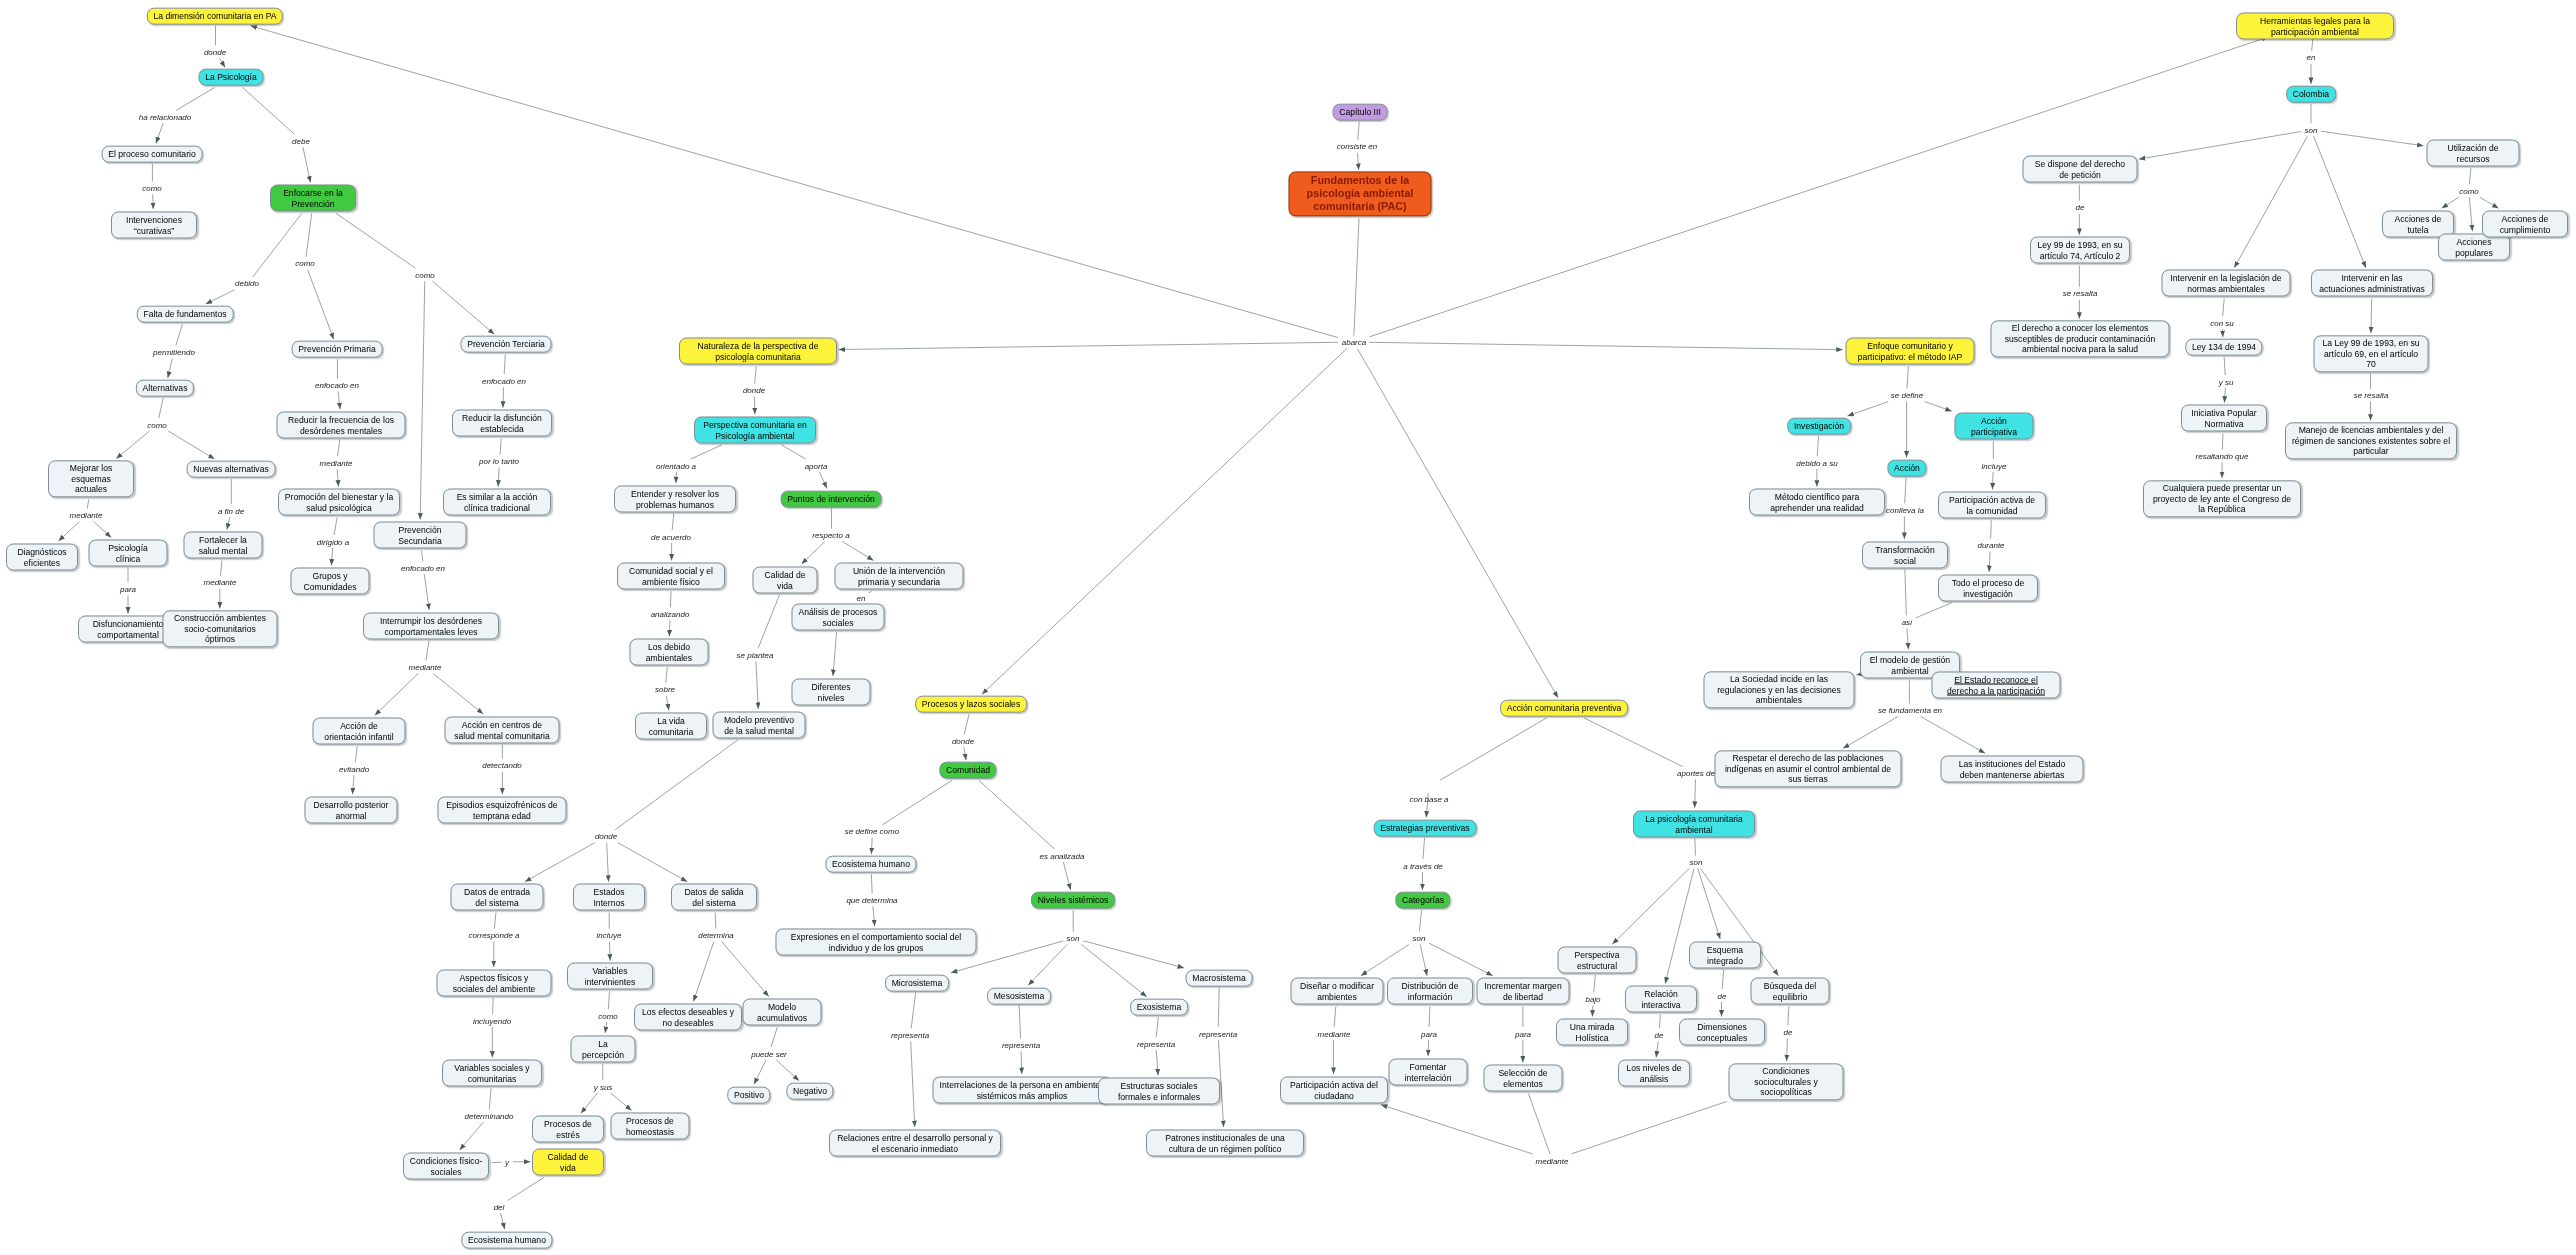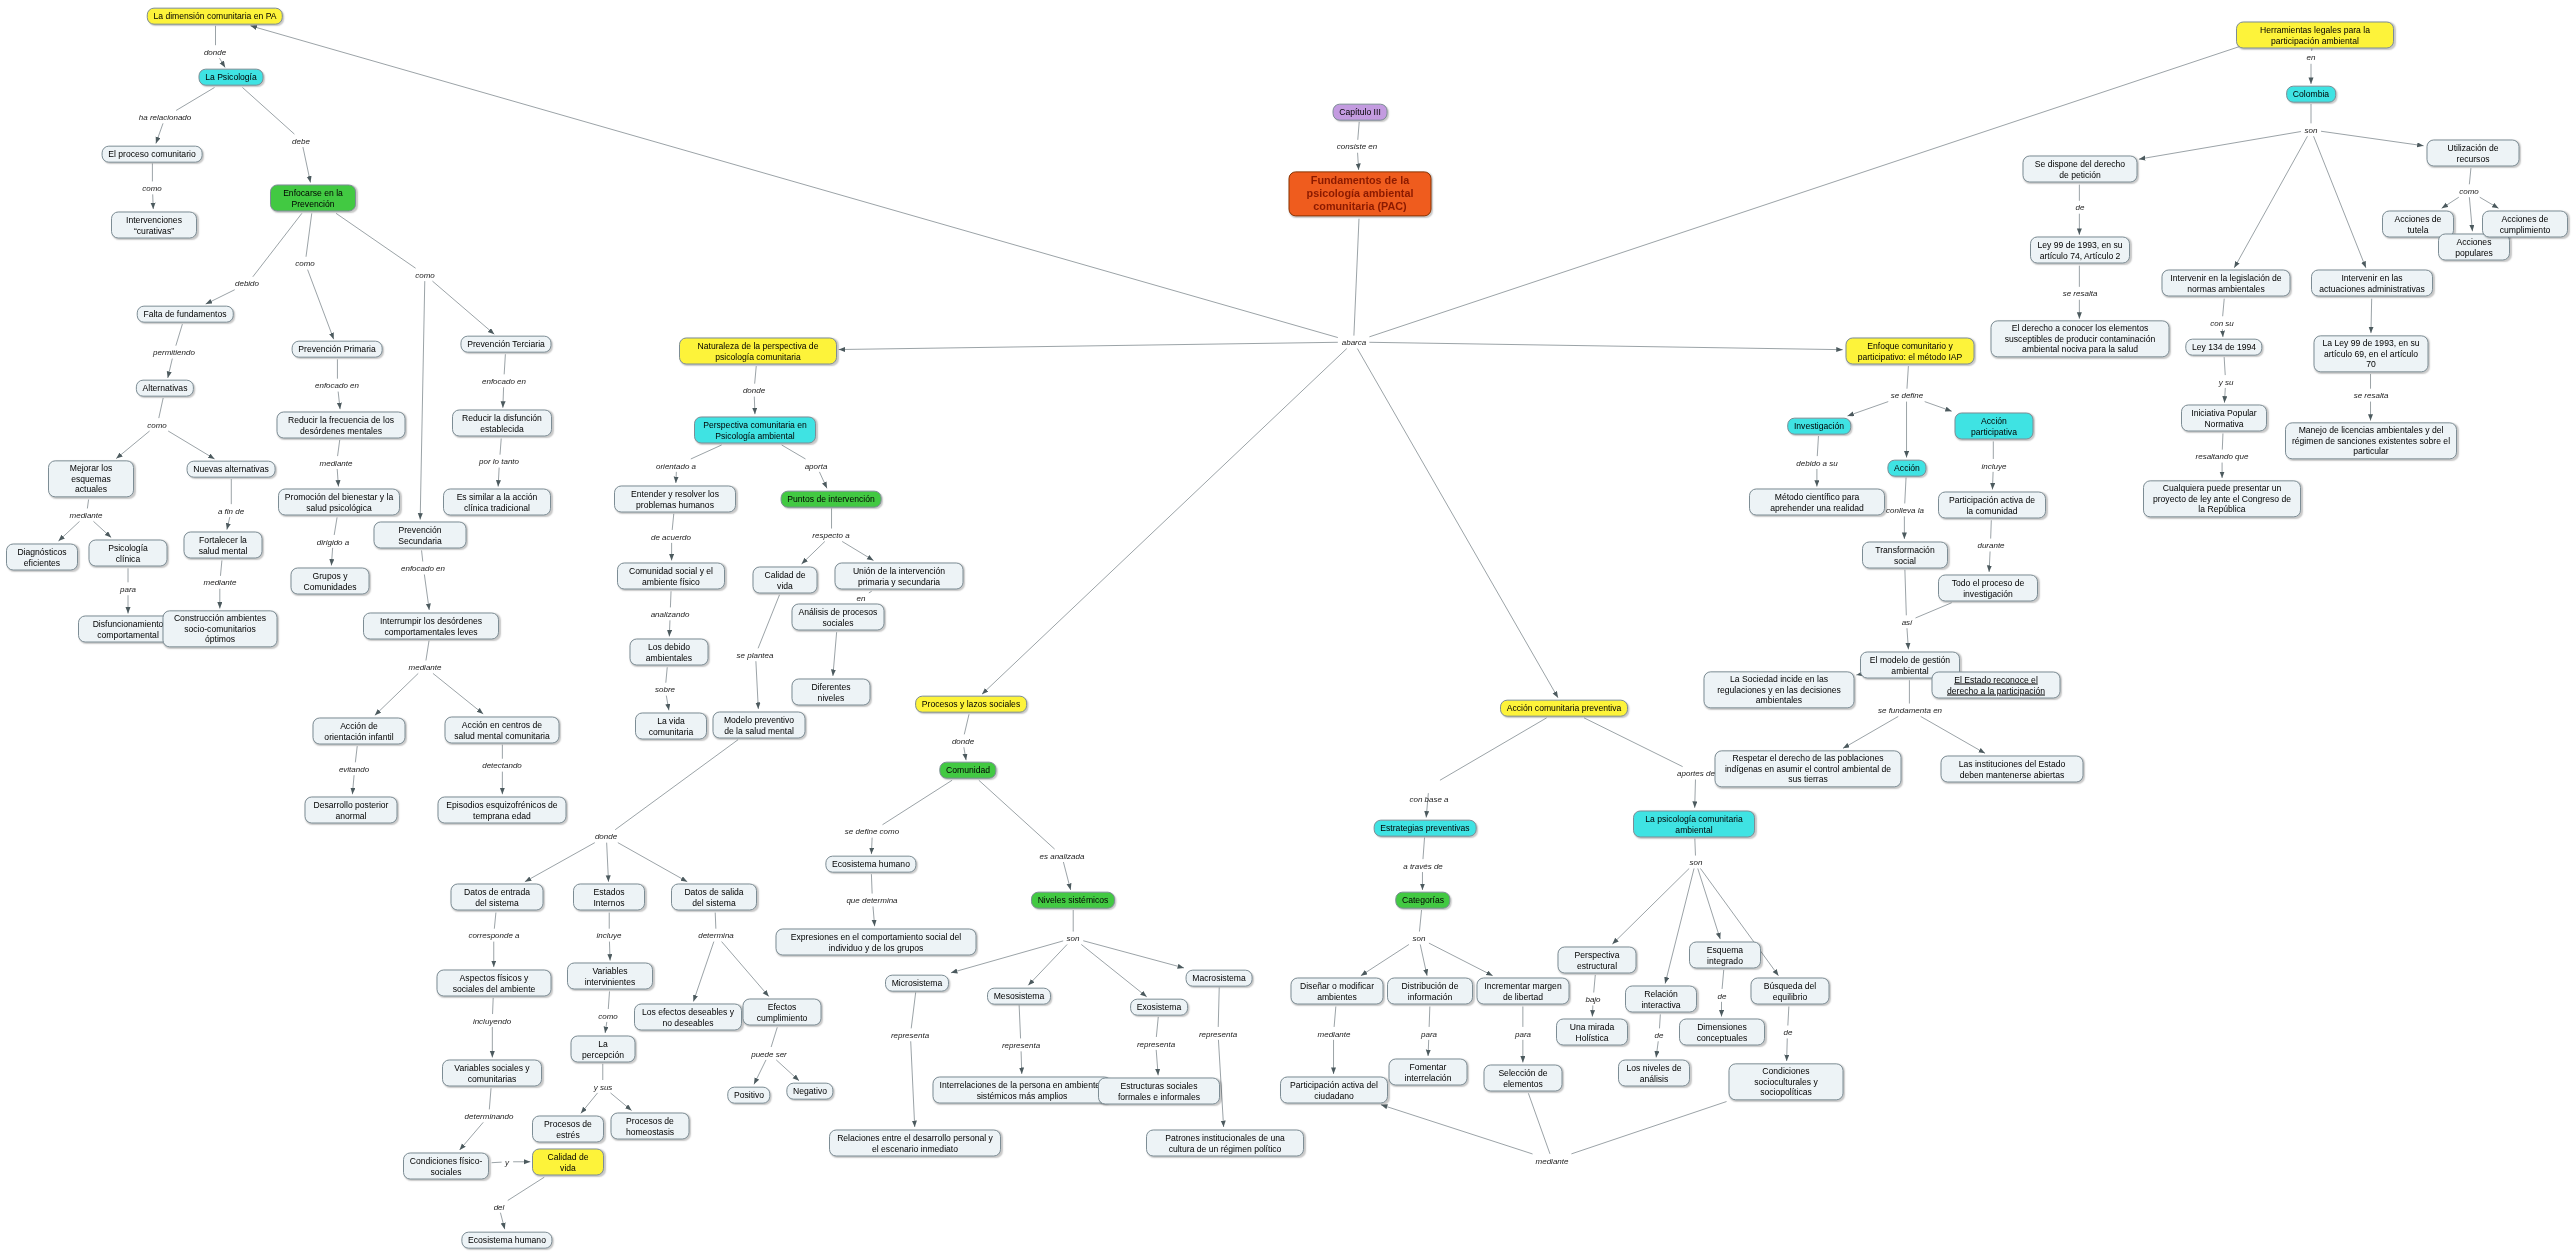--- a/index.html
+++ b/index.html
@@ -323,21 +323,21 @@
     <div class="node concept" style="left: 507px; top: 1240px; max-width: 93px;">Ecosistema humano</div>
     <div class="link-label" style="left: 609px; top: 935px;">incluye</div>
     <div class="node concept" style="left: 610px; top: 976px; max-width: 86px;">Variables intervinientes</div>
     <div class="link-label" style="left: 608px; top: 1016px;">como</div>
     <div class="node concept" style="left: 603px; top: 1049px; max-width: 65px;">La percepción</div>
     <div class="link-label" style="left: 603px; top: 1087px;">y sus</div>
     <div class="node concept" style="left: 568px; top: 1129px; max-width: 72px;">Procesos de estrés</div>
     <div class="node concept" style="left: 650px; top: 1126px; max-width: 79px;">Procesos de homeostasis</div>
     <div class="link-label" style="left: 716px; top: 935px;">determina</div>
     <div class="node concept" style="left: 688px; top: 1017px; max-width: 108px;">Los efectos deseables y no deseables</div>
-    <div class="node concept" style="left: 782px; top: 1012px; max-width: 79px;">Efectos cumplimiento</div>
+    <div class="node concept" style="left: 782px; top: 1012px; max-width: 79px;">Modelo acumulativos</div>
     <div class="link-label" style="left: 769px; top: 1054px;">puede ser</div>
     <div class="node concept" style="left: 749px; top: 1095px;">Positivo</div>
     <div class="node concept" style="left: 810px; top: 1091px;">Negativo</div>
     <div class="node yellow" style="left: 971px; top: 704px; max-width: 129px;">Procesos y lazos sociales</div>
     <div class="link-label" style="left: 963px; top: 741px;">donde</div>
     <div class="node green" style="left: 968px; top: 770px;">Comunidad</div>
     <div class="link-label" style="left: 872px; top: 831px;">se define como</div>
     <div class="node concept" style="left: 871px; top: 864px; max-width: 93px;">Ecosistema humano</div>
     <div class="link-label" style="left: 872px; top: 900px;">que determina</div>
     <div class="node concept" style="left: 876px; top: 942px; max-width: 201px;">Expresiones en el comportamiento social del individuo y de los grupos</div>
@@ -400,21 +400,21 @@
     <div class="node concept" style="left: 1992px; top: 505px; max-width: 108px;">Participación activa de la comunidad</div>
     <div class="link-label" style="left: 1991px; top: 545px;">durante</div>
     <div class="node concept" style="left: 1988px; top: 588px; max-width: 100px;">Todo el proceso de investigación</div>
     <div class="link-label" style="left: 1907px; top: 622px;">así</div>
     <div class="node concept" style="left: 1910px; top: 665px; max-width: 100px;">El modelo de gestión ambiental</div>
     <div class="node concept" style="left: 1779px; top: 690px; max-width: 151px;">La Sociedad incide en las regulaciones y en las decisiones ambientales</div>
     <div class="node concept" style="left: 1996px; top: 685px; max-width: 129px; text-decoration: underline;">El Estado reconoce el derecho a la participación</div>
     <div class="link-label" style="left: 1910px; top: 710px;">se fundamenta en</div>
     <div class="node concept" style="left: 1808px; top: 769px; max-width: 187px;">Respetar el derecho de las poblaciones indígenas en asumir el control ambiental de sus tierras</div>
     <div class="node concept" style="left: 2012px; top: 769px; max-width: 143px;">Las instituciones del Estado deben mantenerse abiertas</div>
-    <div class="node yellow" style="left: 2315px; top: 35px; max-width: 158px;">Herramientas legales para la participación ambiental</div>
+    <div class="node yellow" style="left: 2315px; top: 26px; max-width: 158px; border-radius: 8px;">Herramientas legales para la participación ambiental</div>
     <div class="link-label" style="left: 2311px; top: 57px;">en</div>
     <div class="node cyan" style="left: 2311px; top: 94px;">Colombia</div>
     <div class="link-label" style="left: 2311px; top: 130px;">son</div>
     <div class="node concept" style="left: 2080px; top: 169px; max-width: 115px;">Se dispone del derecho de petición</div>
     <div class="link-label" style="left: 2080px; top: 207px;">de</div>
     <div class="node concept" style="left: 2080px; top: 250px; max-width: 100px;">Ley 99 de 1993, en su artículo 74, Artículo 2</div>
     <div class="link-label" style="left: 2080px; top: 293px;">se resalta</div>
     <div class="node concept" style="left: 2080px; top: 339px; max-width: 179px;">El derecho a conocer los elementos susceptibles de producir contaminación ambiental nociva para la salud</div>
     <div class="node concept" style="left: 2226px; top: 283px; max-width: 129px;">Intervenir en la legislación de normas ambientales</div>
     <div class="link-label" style="left: 2222px; top: 323px;">con su</div>

